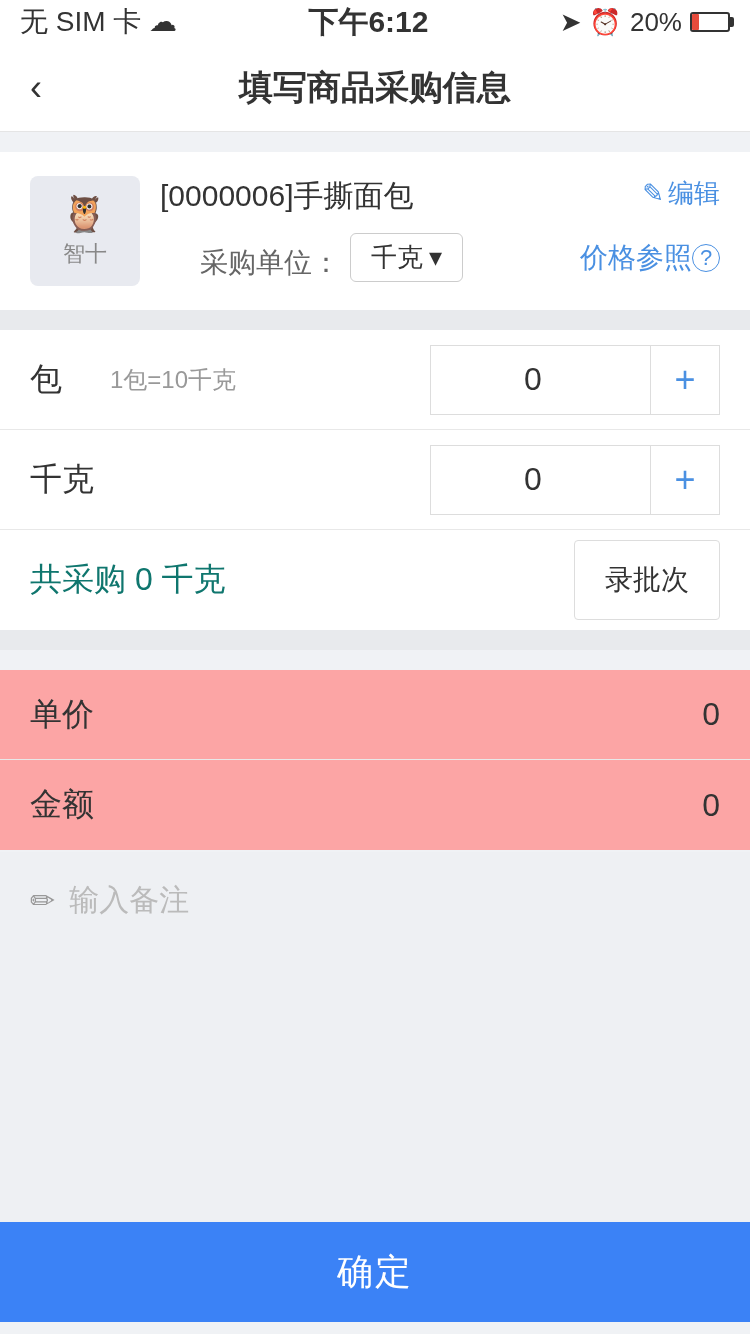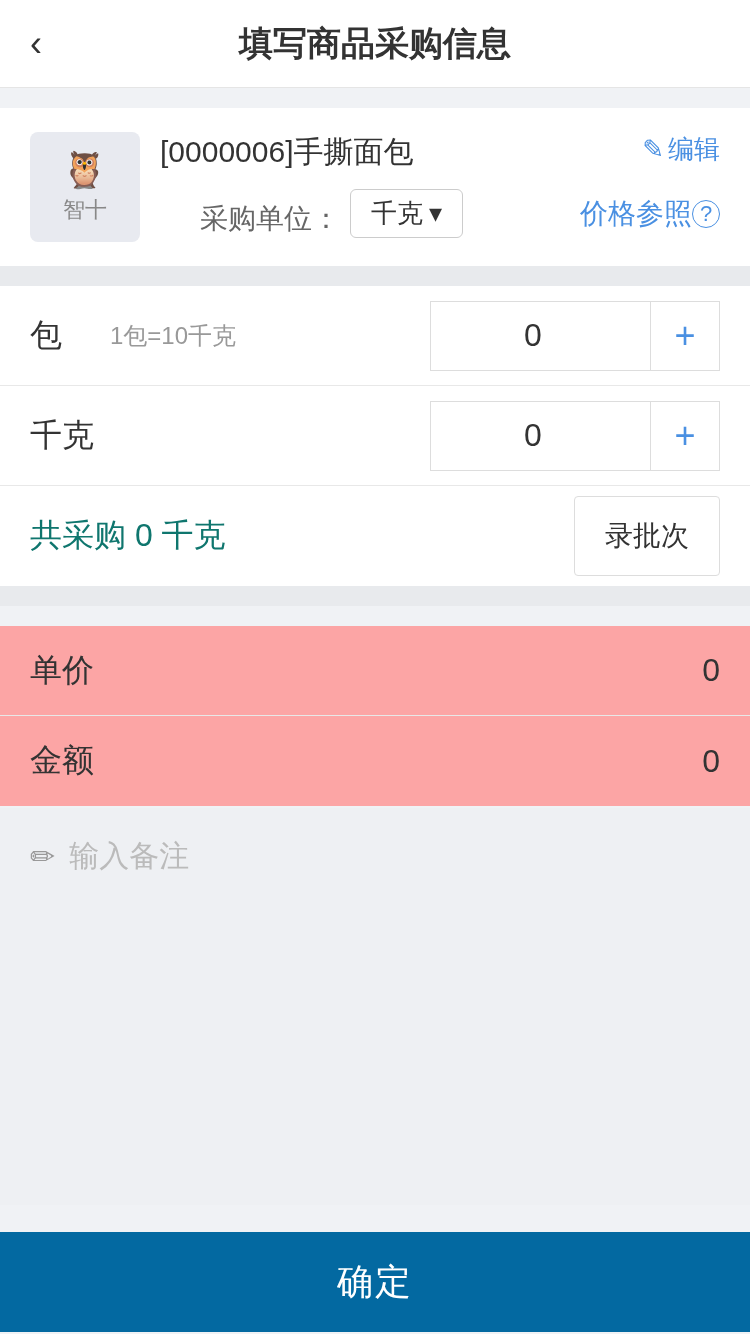--- a/index.html
+++ b/index.html
@@ -274,44 +274,58 @@
     
     .content-empty {
       background: #eef0f3;
       flex: 1;
       min-height: 300px;
     }
 
     
     .confirm-btn {
       position: fixed;
-      bottom: 2px;
+      bottom: 12px;
       left: 0;
       width: 750px;
       height: 100px;
-      background: #0369a1;
+      background: #3b82f6;
       color: #fff;
       font-size: 36px;
       border: none;
       cursor: pointer;
       display: flex;
       align-items: center;
       justify-content: center;
       letter-spacing: 2px;
     }
 
     .main-content {
       padding-bottom: 100px;
     }
   </style>
 </head>
 <body>
 
 <div class="main-content">
 
+  <div class="status-bar">
+    <div class="status-left">
+      <span>无 SIM 卡 ☁</span>
+    </div>
+    <div class="status-center">下午6:12</div>
+    <div class="status-right">
+      <span>➤</span>
+      <span>⏰</span>
+      <span>20%</span>
+      <div class="battery-icon">
+        <div class="battery-fill"></div>
+      </div>
+    </div>
+  </div>
 
   <div class="header">
     <div class="header-back">‹</div>
     <div class="header-title">填写商品采购信息</div>
   </div>
 
   <div class="product-card">
     <div class="product-image">
       <span class="owl-icon">🦉</span>
       <span class="brand-text">智十</span>

